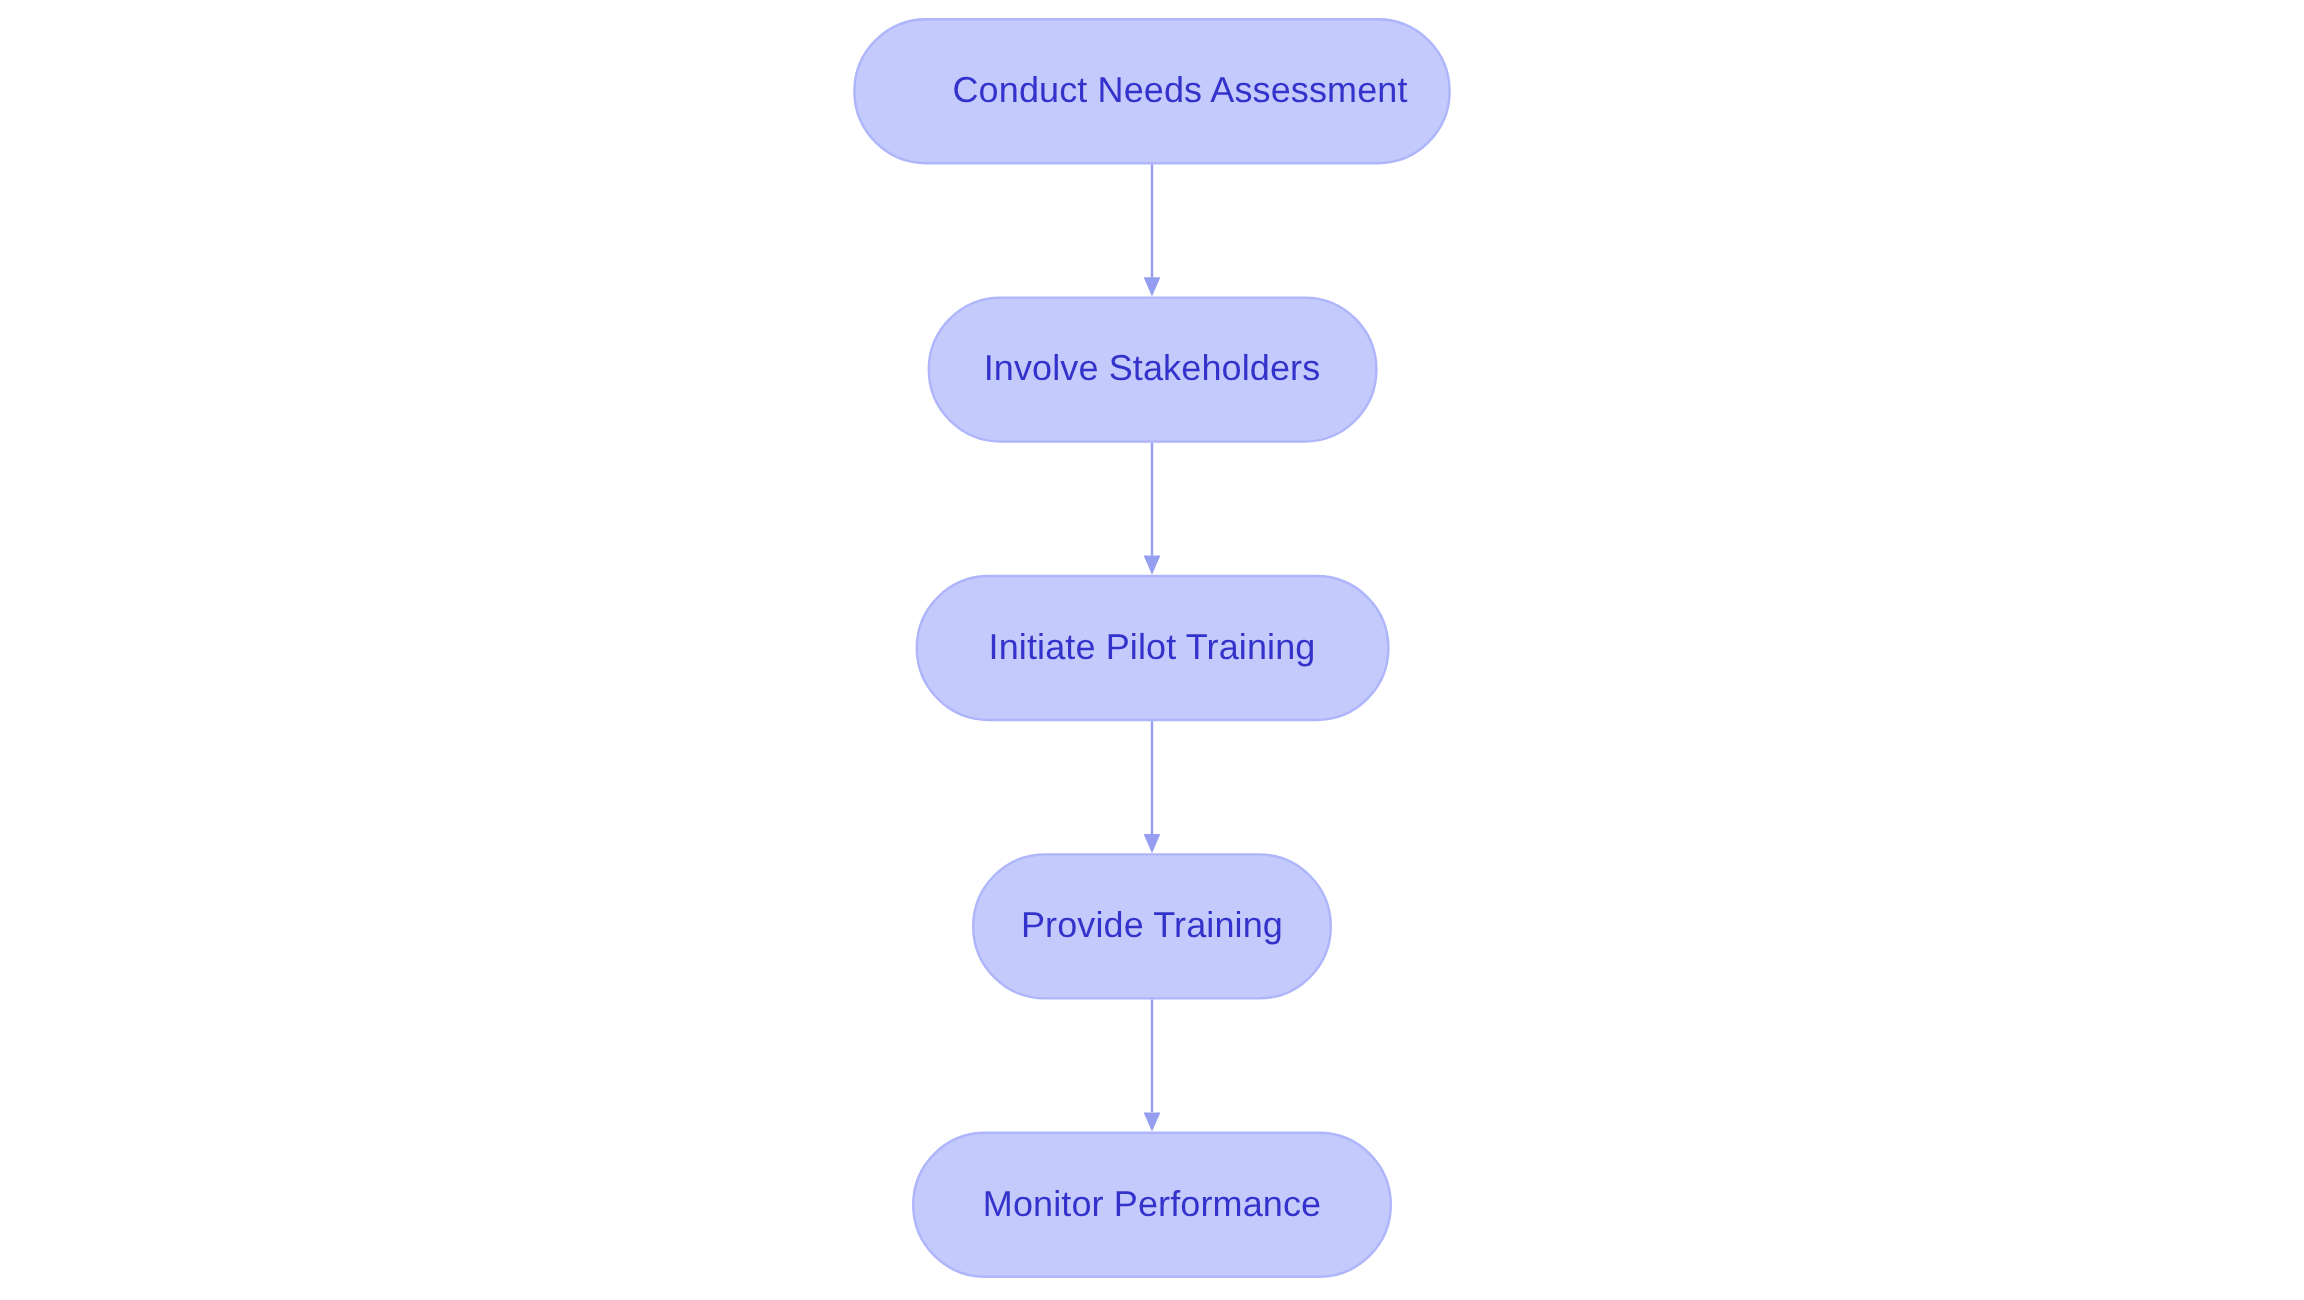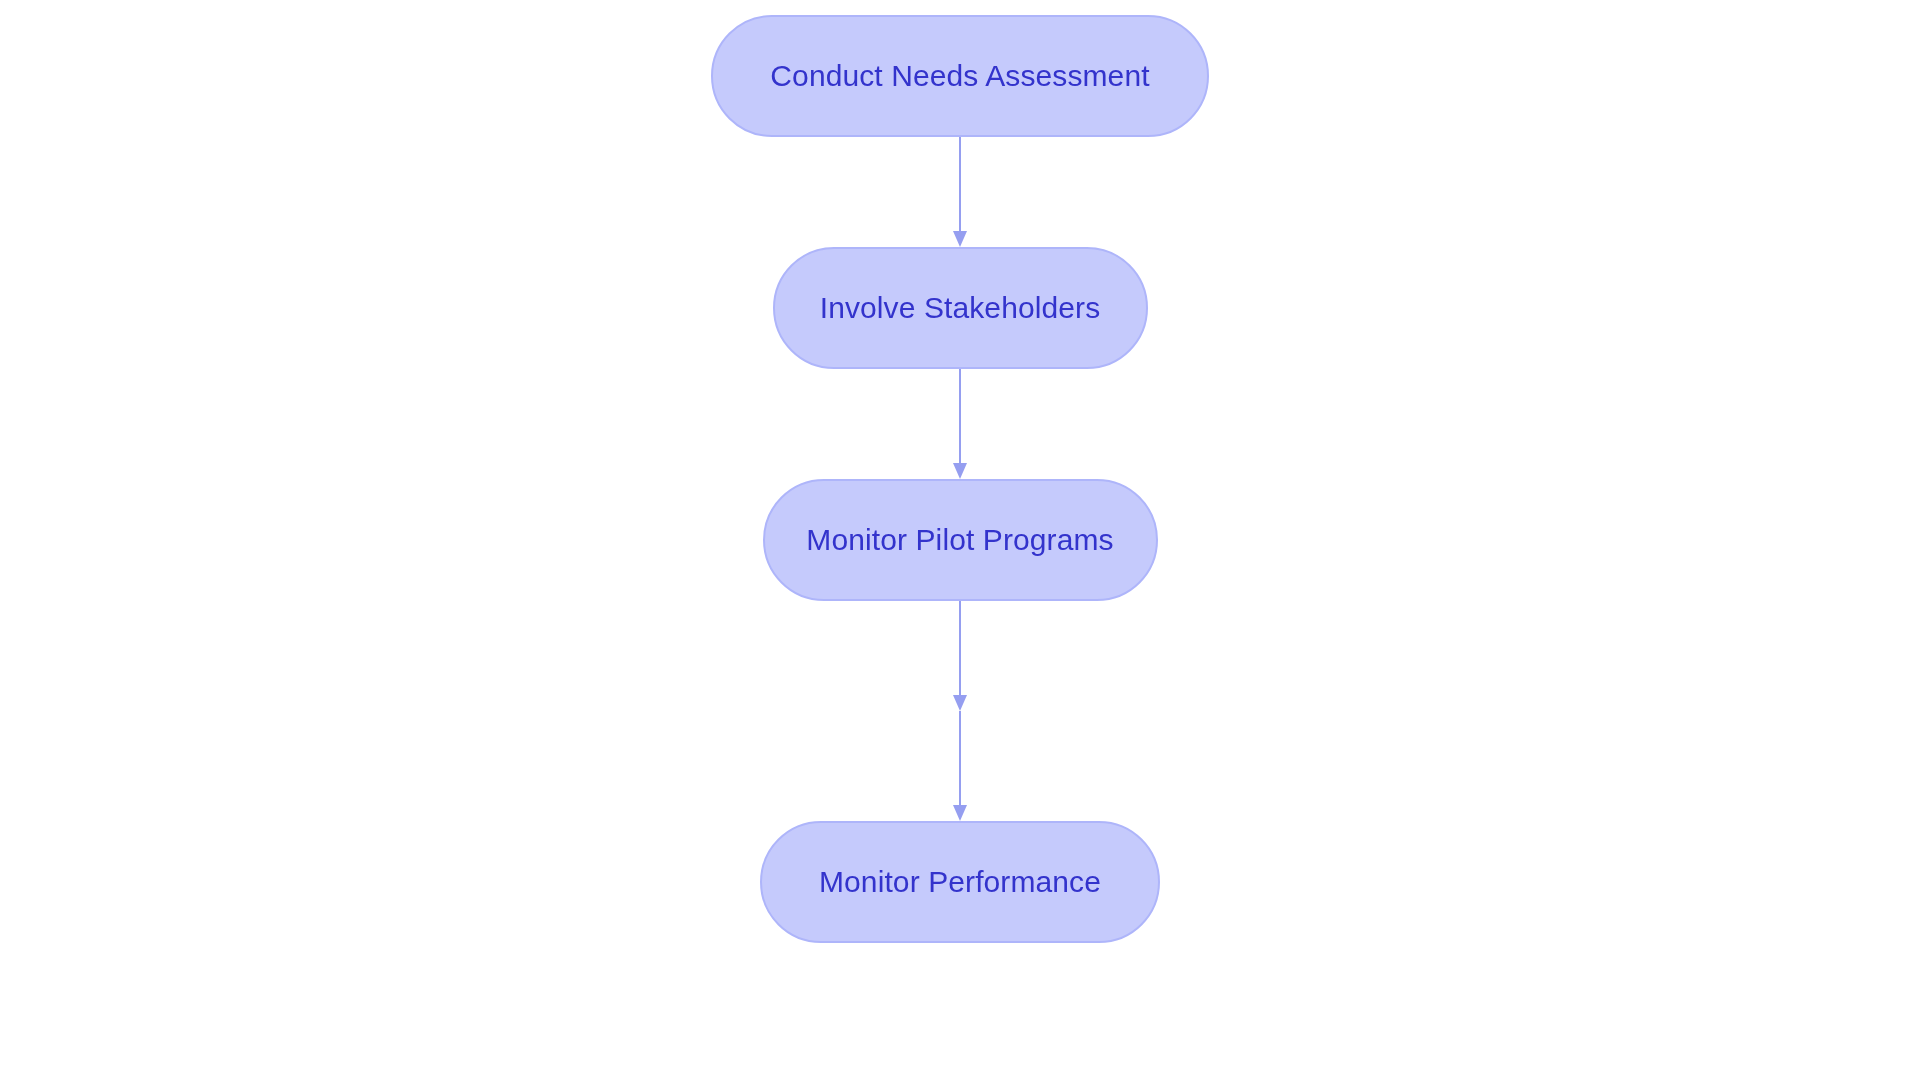--- a/index.html
+++ b/index.html
@@ -81,47 +81,50 @@
     border-top: 16px solid #959ef0;
   }
 </style>
 </head>
 <body>
 
 <div id="flowchart-canvas">
 
   <div id="flow-stack">
 
-    <div class="flow-node" style="width:498px;">
+    <div class="flow-node" style="width:498px;justify-content:flex-end;">
       <span class="flow-node-label">Conduct Needs Assessment</span>
     </div>
 
     <div class="flow-connector">
       <div class="flow-connector-stem"></div>
       <div class="flow-connector-head"></div>
     </div>
 
     <div class="flow-node" style="width:375px;text-align:right;">
       <span class="flow-node-label">Involve Stakeholders</span>
     </div>
 
     <div class="flow-connector">
       <div class="flow-connector-stem"></div>
       <div class="flow-connector-head"></div>
     </div>
 
     <div class="flow-node" style="width:395px;">
-      <span class="flow-node-label">Monitor Pilot Programs</span>
+      <span class="flow-node-label">Initiate Pilot Training</span>
     </div>
 
     <div class="flow-connector">
       <div class="flow-connector-stem"></div>
       <div class="flow-connector-head"></div>
     </div>
 
+    <div class="flow-node" style="width:300px;">
+      <span class="flow-node-label">Provide Training</span>
+    </div>
 
     <div class="flow-connector">
       <div class="flow-connector-stem"></div>
       <div class="flow-connector-head"></div>
     </div>
 
     <div class="flow-node" style="width:400px;">
       <span class="flow-node-label">Monitor Performance</span>
     </div>
 

